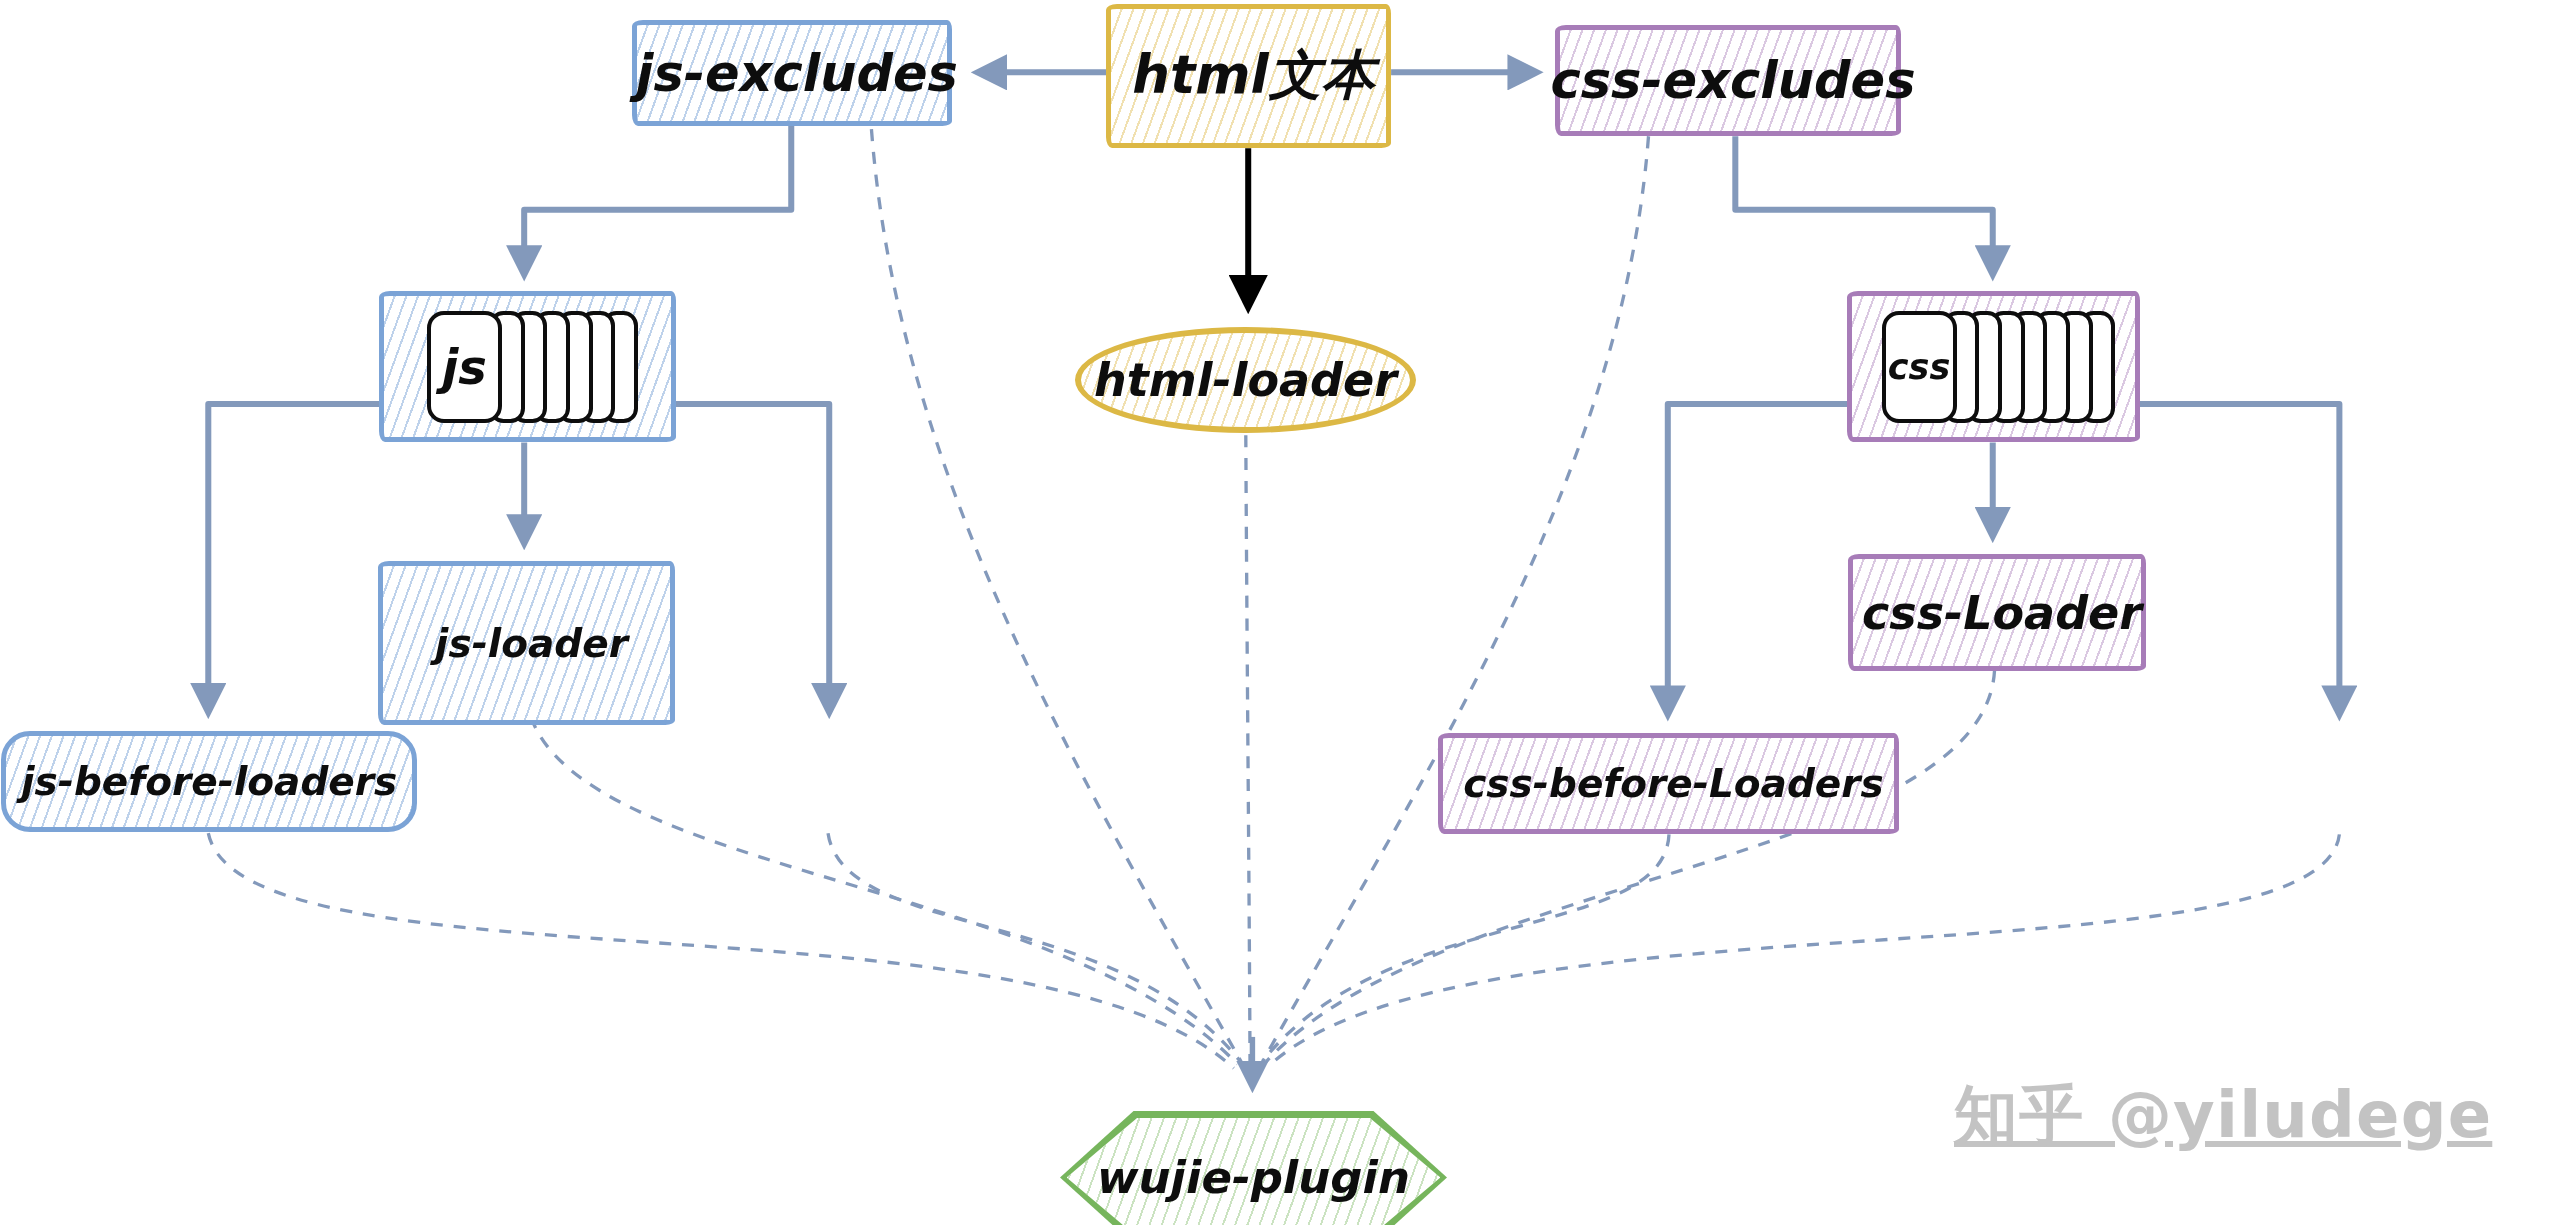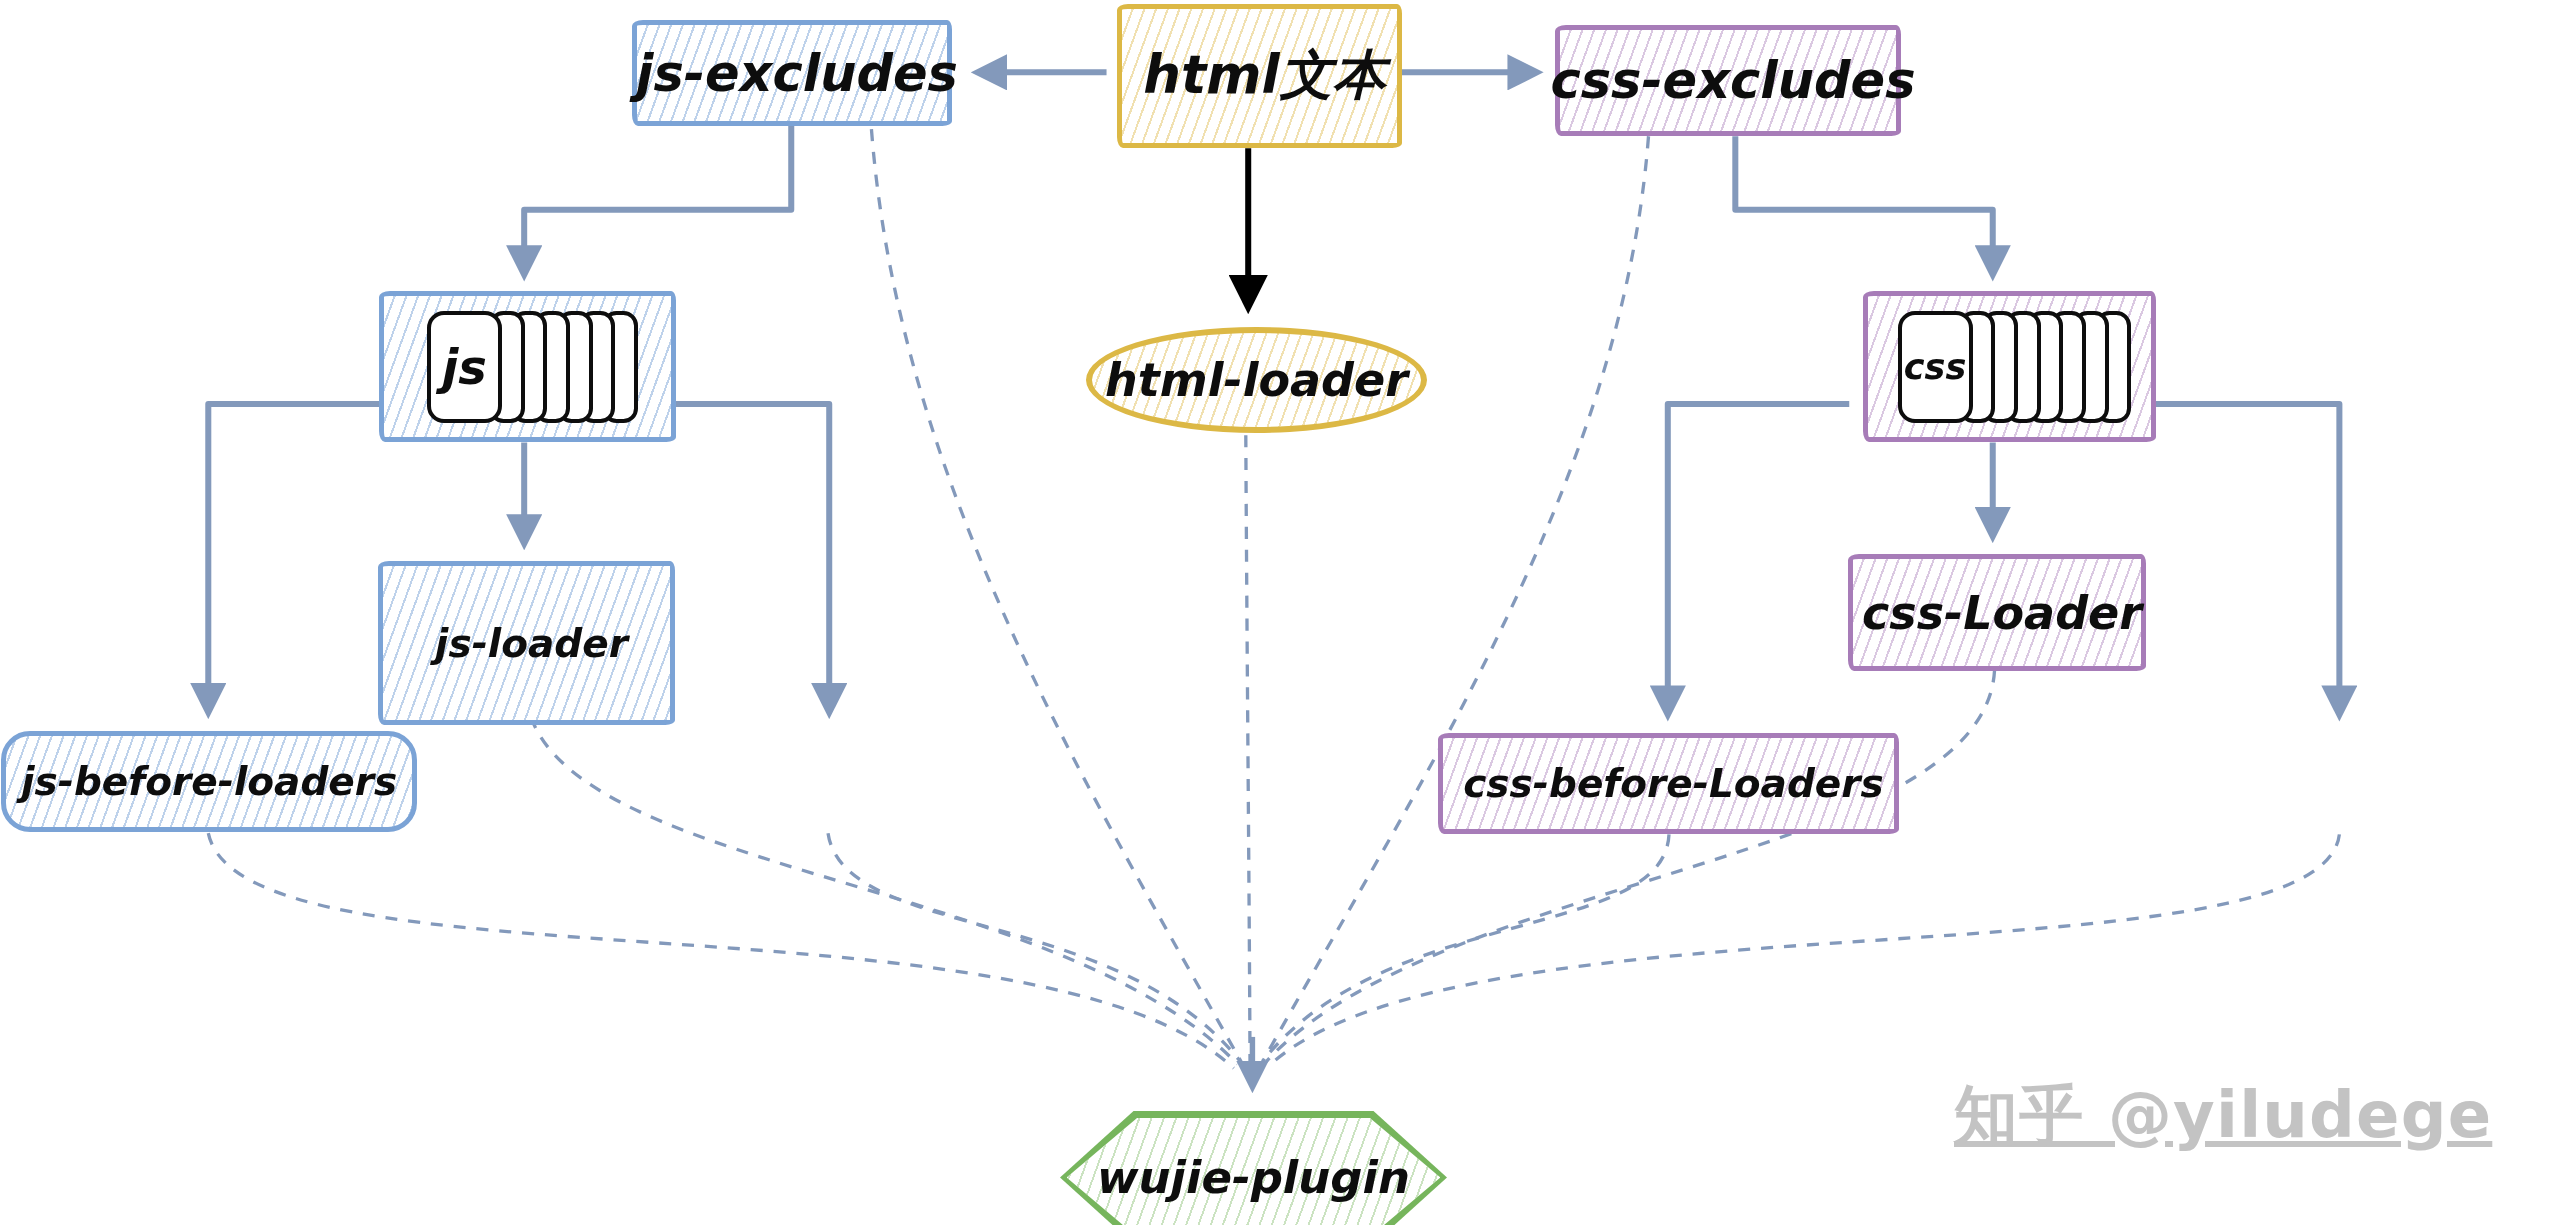--- a/index.html
+++ b/index.html
@@ -22,21 +22,21 @@
     font-weight:bold;font-style:italic;color:#0d0d0d;
     white-space:nowrap;
   }
   
   .rect{border-radius:11px 4.8px 9.6px 6px / 6px 9.6px 4.8px 11px;padding-left:10px;}
   .round{border-radius:29px;}
 
   
   .blue   {border:5.4px solid #7ba3d6;}
   .purple {border:5.4px solid #a77cb8;}
-  .yellow {border:5.4px solid #dcb845;margin-left:11px;}
+  .yellow {border:5.4px solid #dcb845;}
 
   .hatch-blue  {background-image:repeating-linear-gradient(110deg,rgba(255,255,255,0) 0 9px,rgba(125,165,215,.50) 9px 11px);}
   .hatch-purple{background-image:repeating-linear-gradient(110deg,rgba(255,255,255,0) 0 9px,rgba(167,124,184,.42) 9px 11px);}
   .hatch-yellow{background-image:repeating-linear-gradient(110deg,rgba(255,255,255,0) 0 9px,rgba(223,187,80,.45) 9px 11px);}
   .hatch-green {background-image:repeating-linear-gradient(110deg,rgba(255,255,255,0) 0 9.6px,rgba(118,181,92,.38) 9.6px 11.5px);}
 
   .ellipse{border-radius:50%;border-width:6px;text-align:right;}
 
   
   .deck{display:flex;align-items:center;position:relative;}
@@ -148,21 +148,21 @@
       </div>
       <div class="pill"></div>
       <div class="pill"></div>
       <div class="pill"></div>
       <div class="pill"></div>
       <div class="pill"></div>
       <div class="pill"></div>
     </div>
   </div>
 
-  <div class="node rect purple hatch-purple" style="left:1847px;top:291px;width:293px;height:151px;margin-left:16px;">
+  <div class="node rect purple hatch-purple" style="left:1847px;top:291px;width:293px;height:151px;">
     <div class="deck">
       <div class="card" style="font-size:35px;">
         <span>css</span>
       </div>
       <div class="pill"></div>
       <div class="pill"></div>
       <div class="pill"></div>
       <div class="pill"></div>
       <div class="pill"></div>
       <div class="pill"></div>

